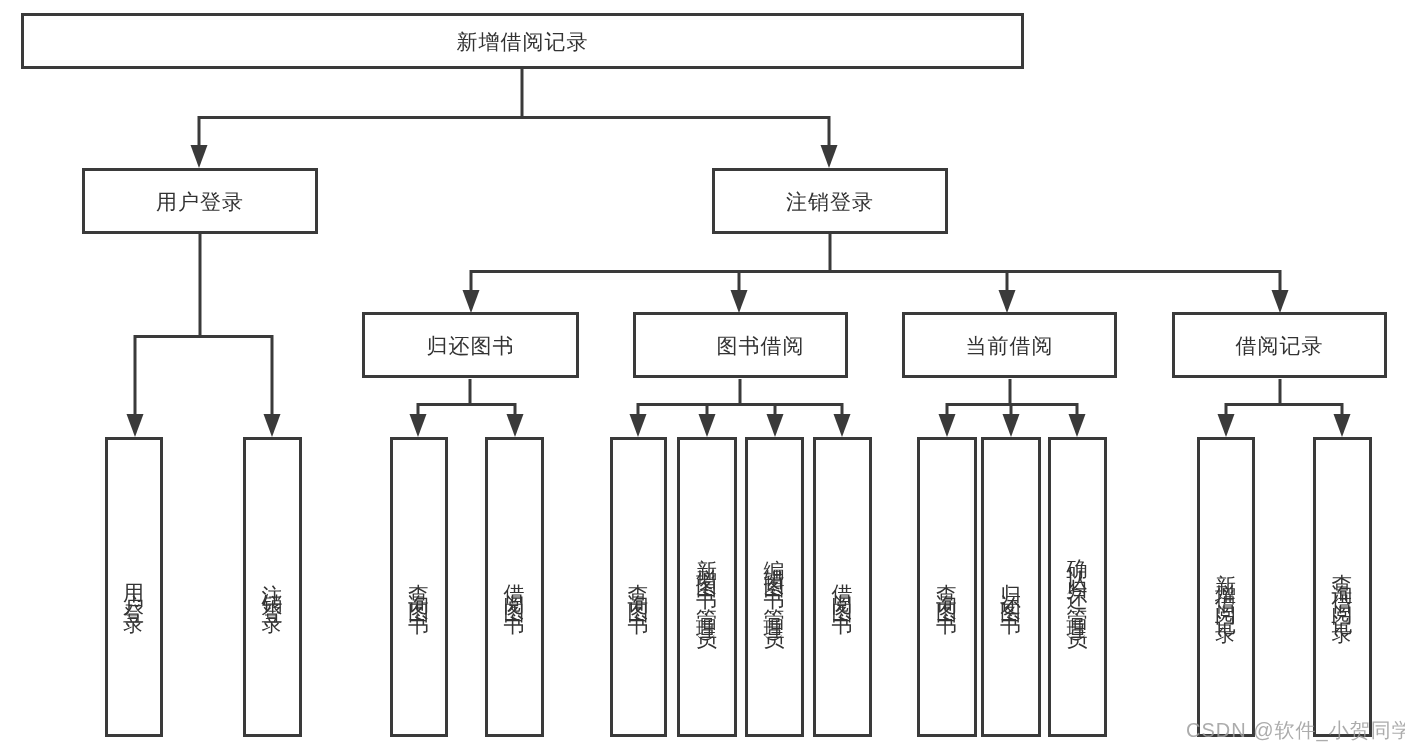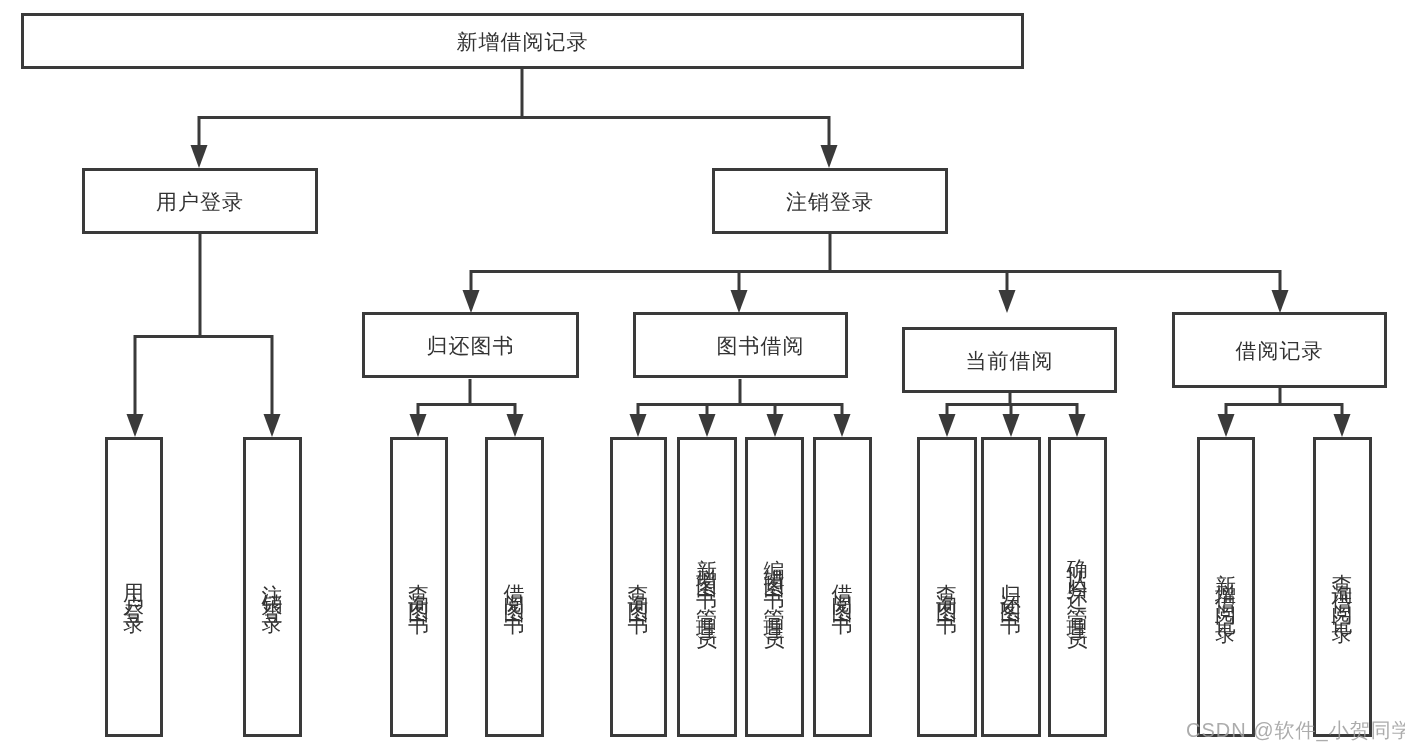--- a/index.html
+++ b/index.html
@@ -116,22 +116,22 @@
     </g>
   </svg>
 
   <div class="node" style="left:21px; top:13px; width:1003px; height:56px;">新增借阅记录</div>
 
   <div class="node" style="left:82px; top:168px; width:236px; height:66px;">用户登录</div>
   <div class="node" style="left:712px; top:168px; width:236px; height:66px;">注销登录</div>
 
   <div class="node" style="left:362px; top:312px; width:217px; height:66px;">归还图书</div>
   <div class="node" style="left:633px; top:312px; width:215px; height:66px;padding-left:40px;">图书借阅</div>
-  <div class="node" style="left:902px; top:327px; width:215px; height:66px;">当前借阅</div>
-  <div class="node" style="left:1172px; top:312px; width:215px; height:76px;">借阅记录</div>
+  <div class="node" style="left:902px; top:312px; width:215px; height:66px;">当前借阅</div>
+  <div class="node" style="left:1172px; top:312px; width:215px; height:66px;">借阅记录</div>
 
   <div class="node leaf" style="left:105px; top:437px; width:58px; height:300px;">用户登录</div>
   <div class="node leaf" style="left:243px; top:437px; width:59px; height:300px;">注销登录</div>
   <div class="node leaf" style="left:390px; top:437px; width:58px; height:300px;">查询图书</div>
   <div class="node leaf" style="left:485px; top:437px; width:59px; height:300px;">借阅图书</div>
   <div class="node leaf" style="left:610px; top:437px; width:57px; height:300px;">查询图书</div>
   <div class="node leaf" style="left:677px; top:437px; width:60px; height:300px;">新增图书（管理员）</div>
   <div class="node leaf" style="left:745px; top:437px; width:59px; height:300px;">编辑图书（管理员）</div>
   <div class="node leaf" style="left:813px; top:437px; width:59px; height:300px;">借阅图书</div>
   <div class="node leaf" style="left:917px; top:437px; width:60px; height:300px;">查询图书</div>

